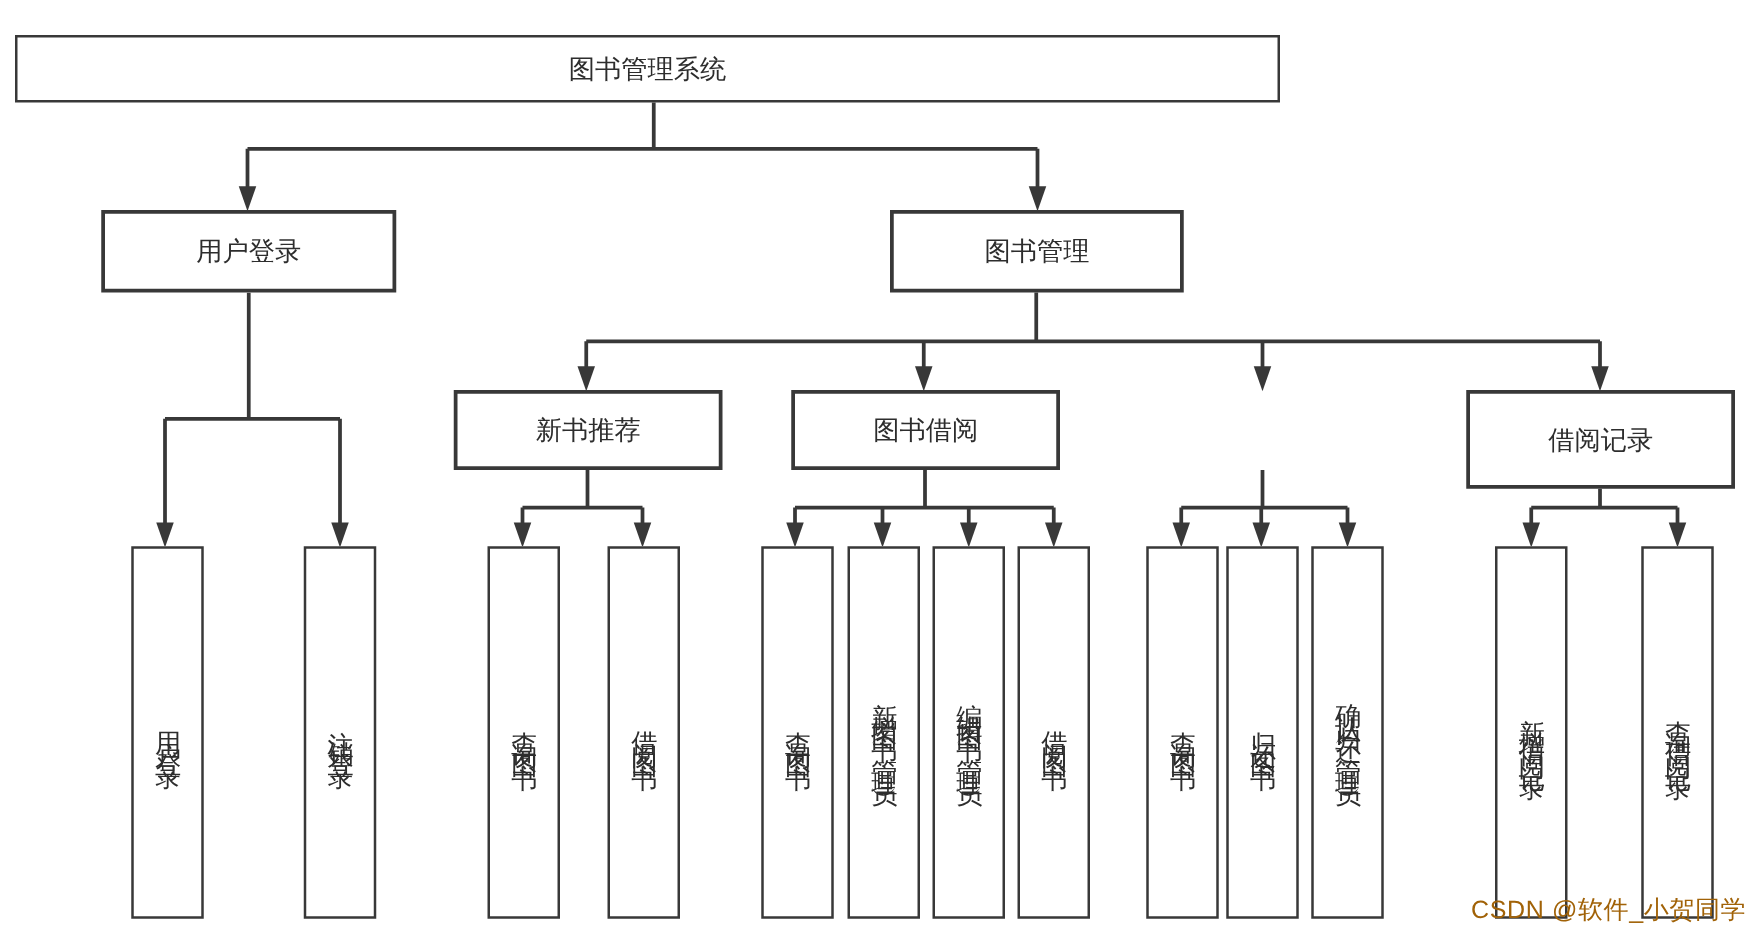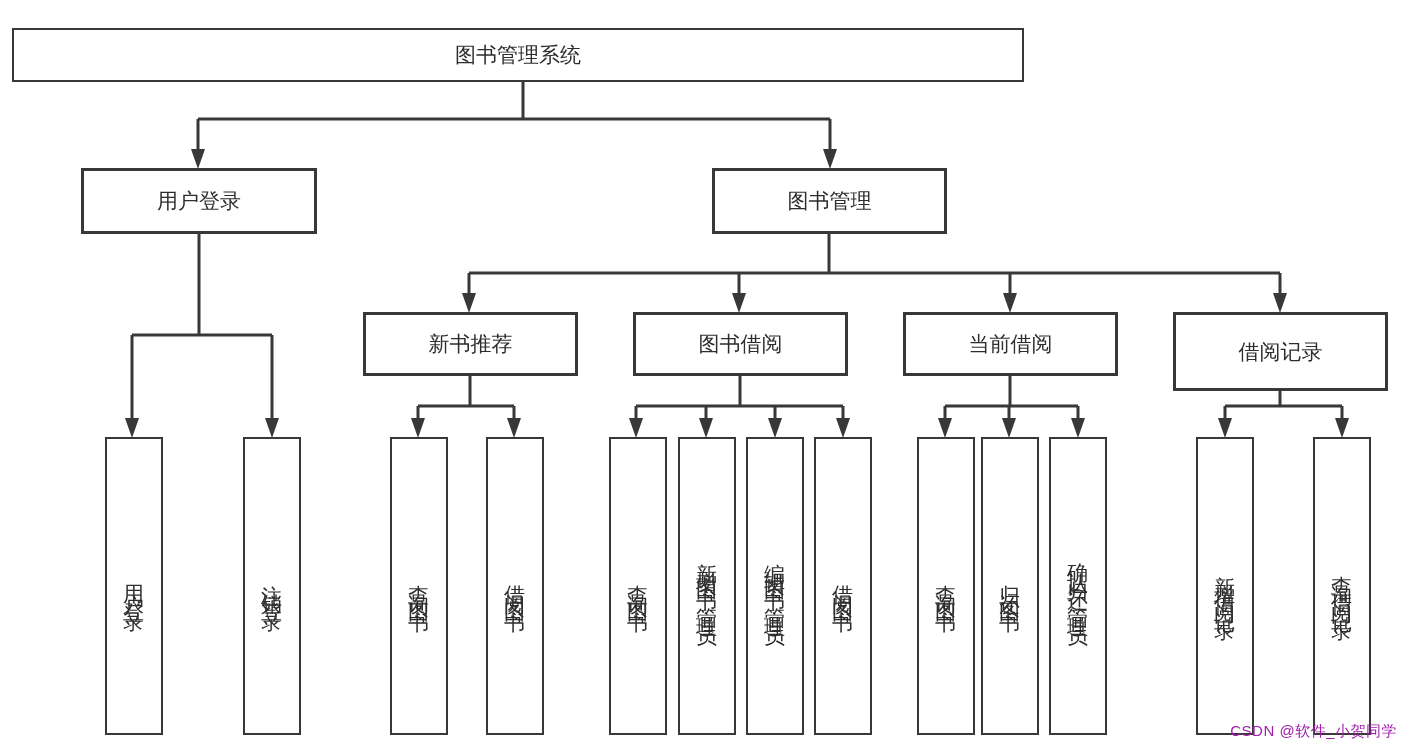--- a/index.html
+++ b/index.html
@@ -50,22 +50,22 @@
     text-orientation: mixed;
     font-size: 21px;
     letter-spacing: 9px;
     line-height: 1;
     white-space: nowrap;
   }
   .watermark {
     position: absolute;
     right: 8px;
     bottom: 6px;
-    font-size: 15px;
-    color: #a21caf;
+    font-size: 20px;
+    color: #a16207;
     z-index: 2;
     letter-spacing: 0.5px;
     margin-top: 13px;
   }
 </style>
 </head>
 <body>
 
 <div id="canvas">
 
@@ -119,23 +119,20 @@
   <div class="node node-h" style="left:363px; top:312px; width:215px; height:64px;">
     <span>新书推荐</span>
   </div>
 
   <div class="node node-h" style="left:712px; top:168px; width:235px; height:66px;">
     <span>图书管理</span>
   </div>
   <div class="node node-h" style="left:633px; top:312px; width:215px; height:64px;">
     <span>图书借阅</span>
   </div>
-  <div class="node node-h" style="left:903px; top:312px; width:215px; height:64px;">
-    <span>当前借阅</span>
-  </div>
   <div class="node node-h" style="left:1173px; top:312px; width:215px; height:79px;">
     <span>借阅记录</span>
   </div>
 
   <div class="node leaf" style="left:105px; top:437px; width:58px; height:298px;">
     <span class="vtext">用户登录</span>
   </div>
   <div class="node leaf" style="left:243px; top:437px; width:58px; height:298px;">
     <span class="vtext">注销登录</span>
   </div>

